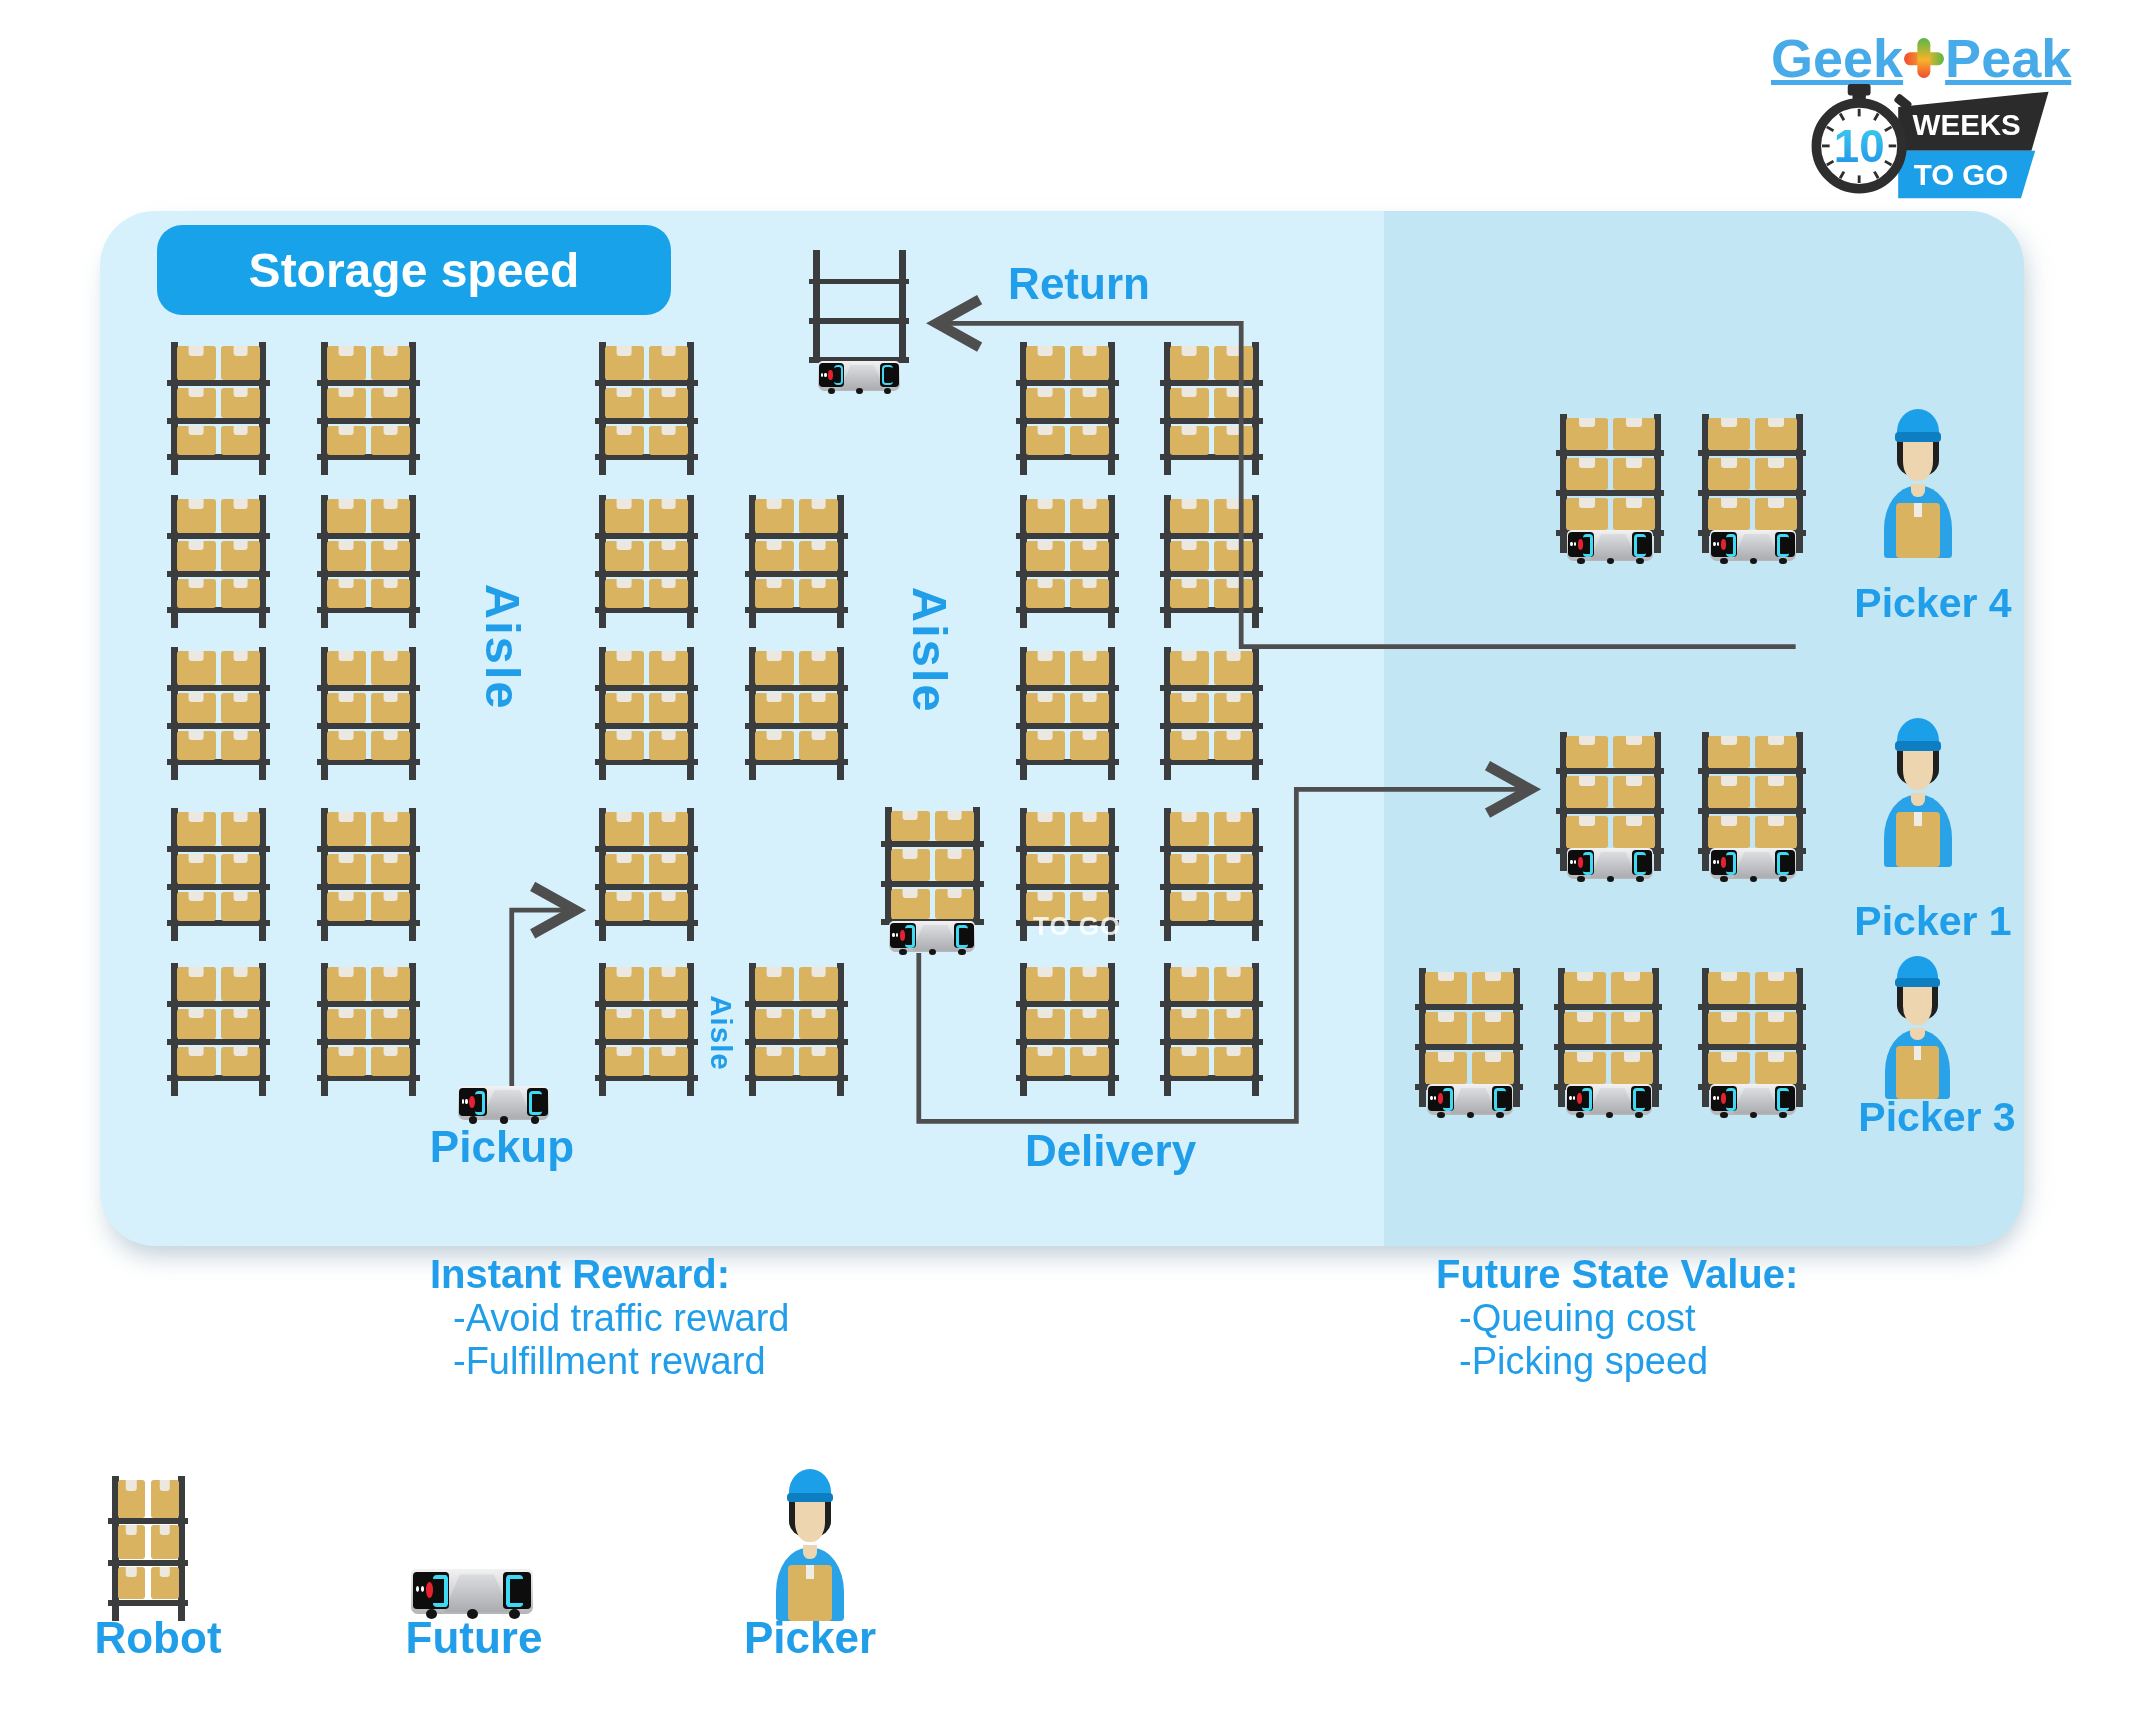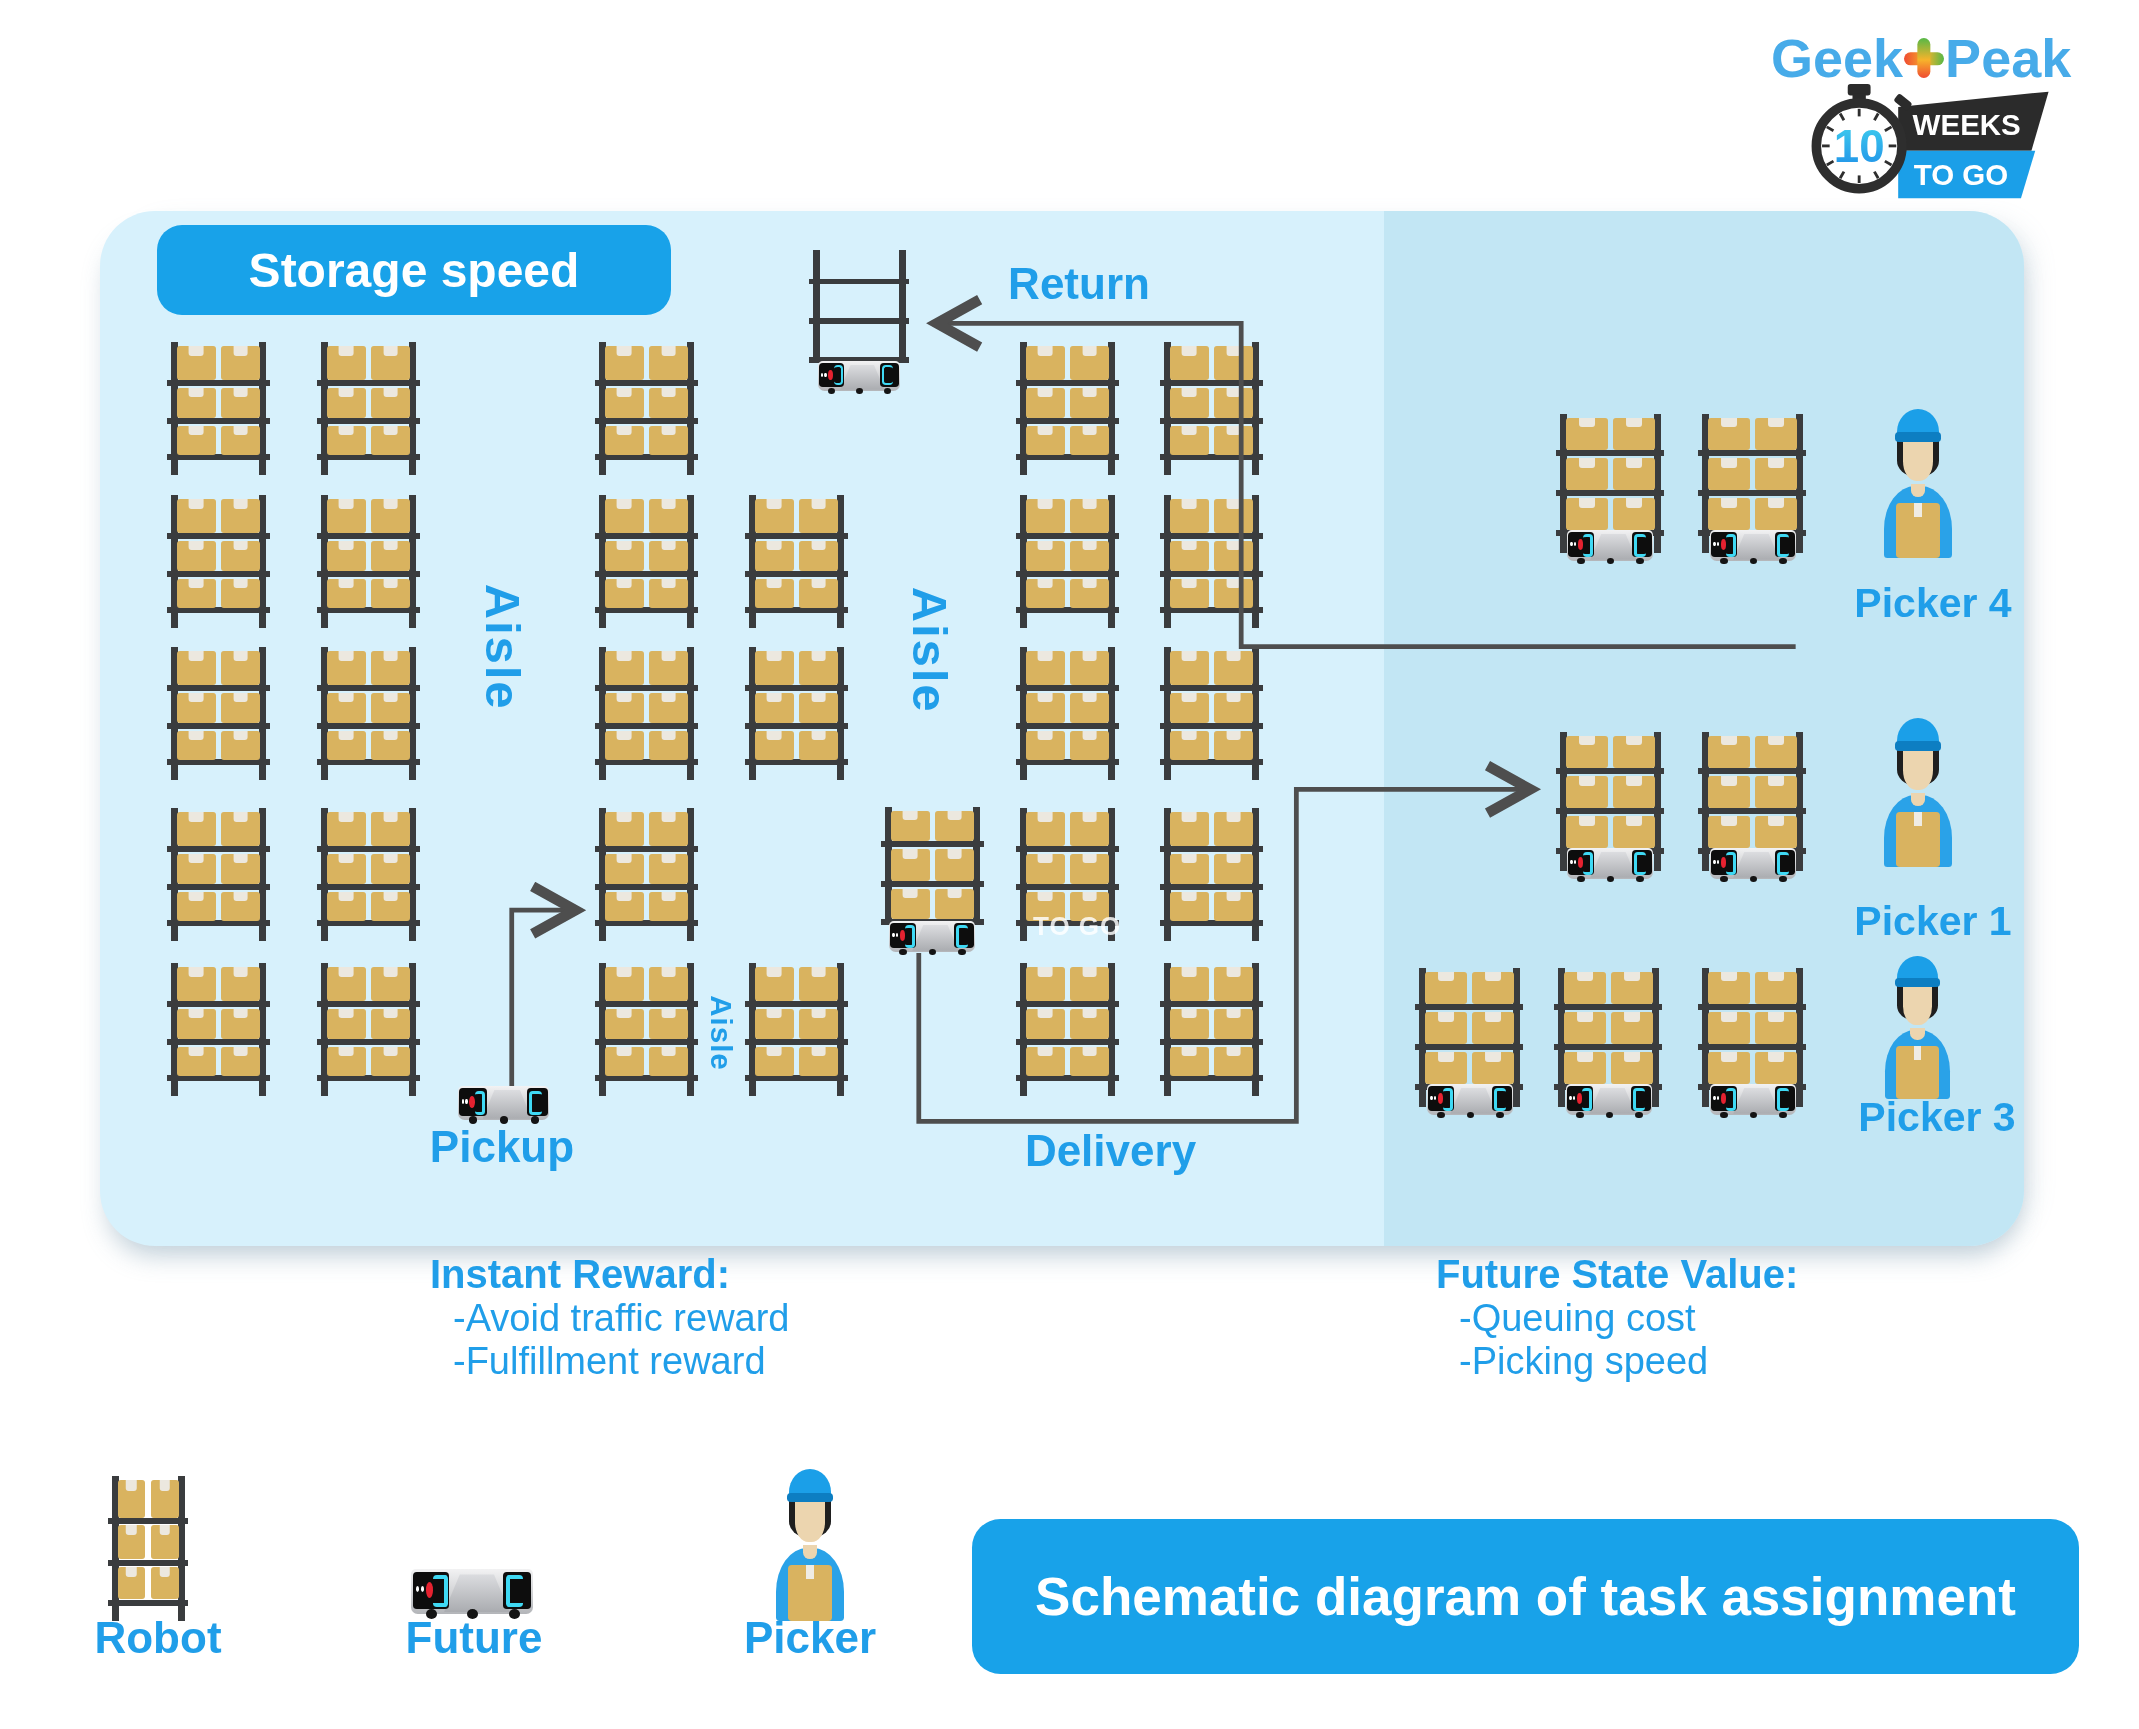--- a/index.html
+++ b/index.html
@@ -45,21 +45,21 @@
   .note-instant{left:430px;top:1252px;}
   .note-future{left:1436px;top:1252px;}
 
   
   .footer-title{position:absolute;left:972px;top:1519px;width:1107px;height:155px;
     background:#18a2e9;border-radius:28.5px;color:#fff;font-weight:bold;font-size:53px;
     display:flex;align-items:center;justify-content:center;}
 
   
   .brand{position:absolute;left:1771px;top:27px;width:278px;text-align:center;
-    color:#47abe9;font-size:54px;font-weight:bold;white-space:nowrap;}
+    color:#47abe9;font-size:54px;font-weight:bold;white-space:nowrap;text-decoration:underline;}
   .plus{display:inline-block;position:relative;width:40px;height:44px;vertical-align:-3.8px;margin:0 1px;}
   .plus .pv{position:absolute;left:50%;top:1px;transform:translateX(-50%);width:13.3px;height:40px;
     border-radius:6.7px;background:linear-gradient(180deg,#56b847,#f7b32b 55%,#ef4b32);}
   .plus .ph{position:absolute;top:50%;left:0;transform:translateY(-50%);width:40px;height:13.3px;
     border-radius:6.7px;background:linear-gradient(90deg,#ef4b32,#f7b32b 55%,#56b847);}
 
   
   .rack{position:absolute;}
   .post{position:absolute;top:0;width:6.7px;background:#3a3c3e;}
   .shelfline{position:absolute;height:5.7px;background:#3a3c3e;}
@@ -159,21 +159,20 @@
   <div class="note note-instant">
     <div class="t">Instant Reward:</div>
     <div class="i">-Avoid traffic reward</div>
     <div class="i">-Fulfillment reward</div>
   </div>
 
   <div class="lbl lbl-legend lbl-rack">Robot</div>
   <div class="lbl lbl-legend lbl-robot">Future</div>
   <div class="lbl lbl-legend lbl-pickerL">Picker</div>
 
-  <div class="footer-title">Schematic diagram of task assignment</div>
 
   <svg class="flow" width="2140" height="1729" viewBox="0 0 2250 1818">
     <defs>
       <marker id="arr" markerWidth="14" markerHeight="14" refX="9" refY="6" orient="auto">
         <path d="M1,1 L10,6 L1,11" fill="none" stroke="#4e4e4e" stroke-width="2.2"></path>
       </marker>
     </defs>
     <polyline points="1888,680 1305,680 1305,340 990,340" fill="none" stroke="#4e4e4e" stroke-width="5" marker-end="url(#arr)"></polyline>
     <polyline points="538,1142 538,957 600,957" fill="none" stroke="#4e4e4e" stroke-width="5" marker-end="url(#arr)"></polyline>
     <polyline points="966,1002 966,1179 1363,1179 1363,830 1604,830" fill="none" stroke="#4e4e4e" stroke-width="5" marker-end="url(#arr)"></polyline>

